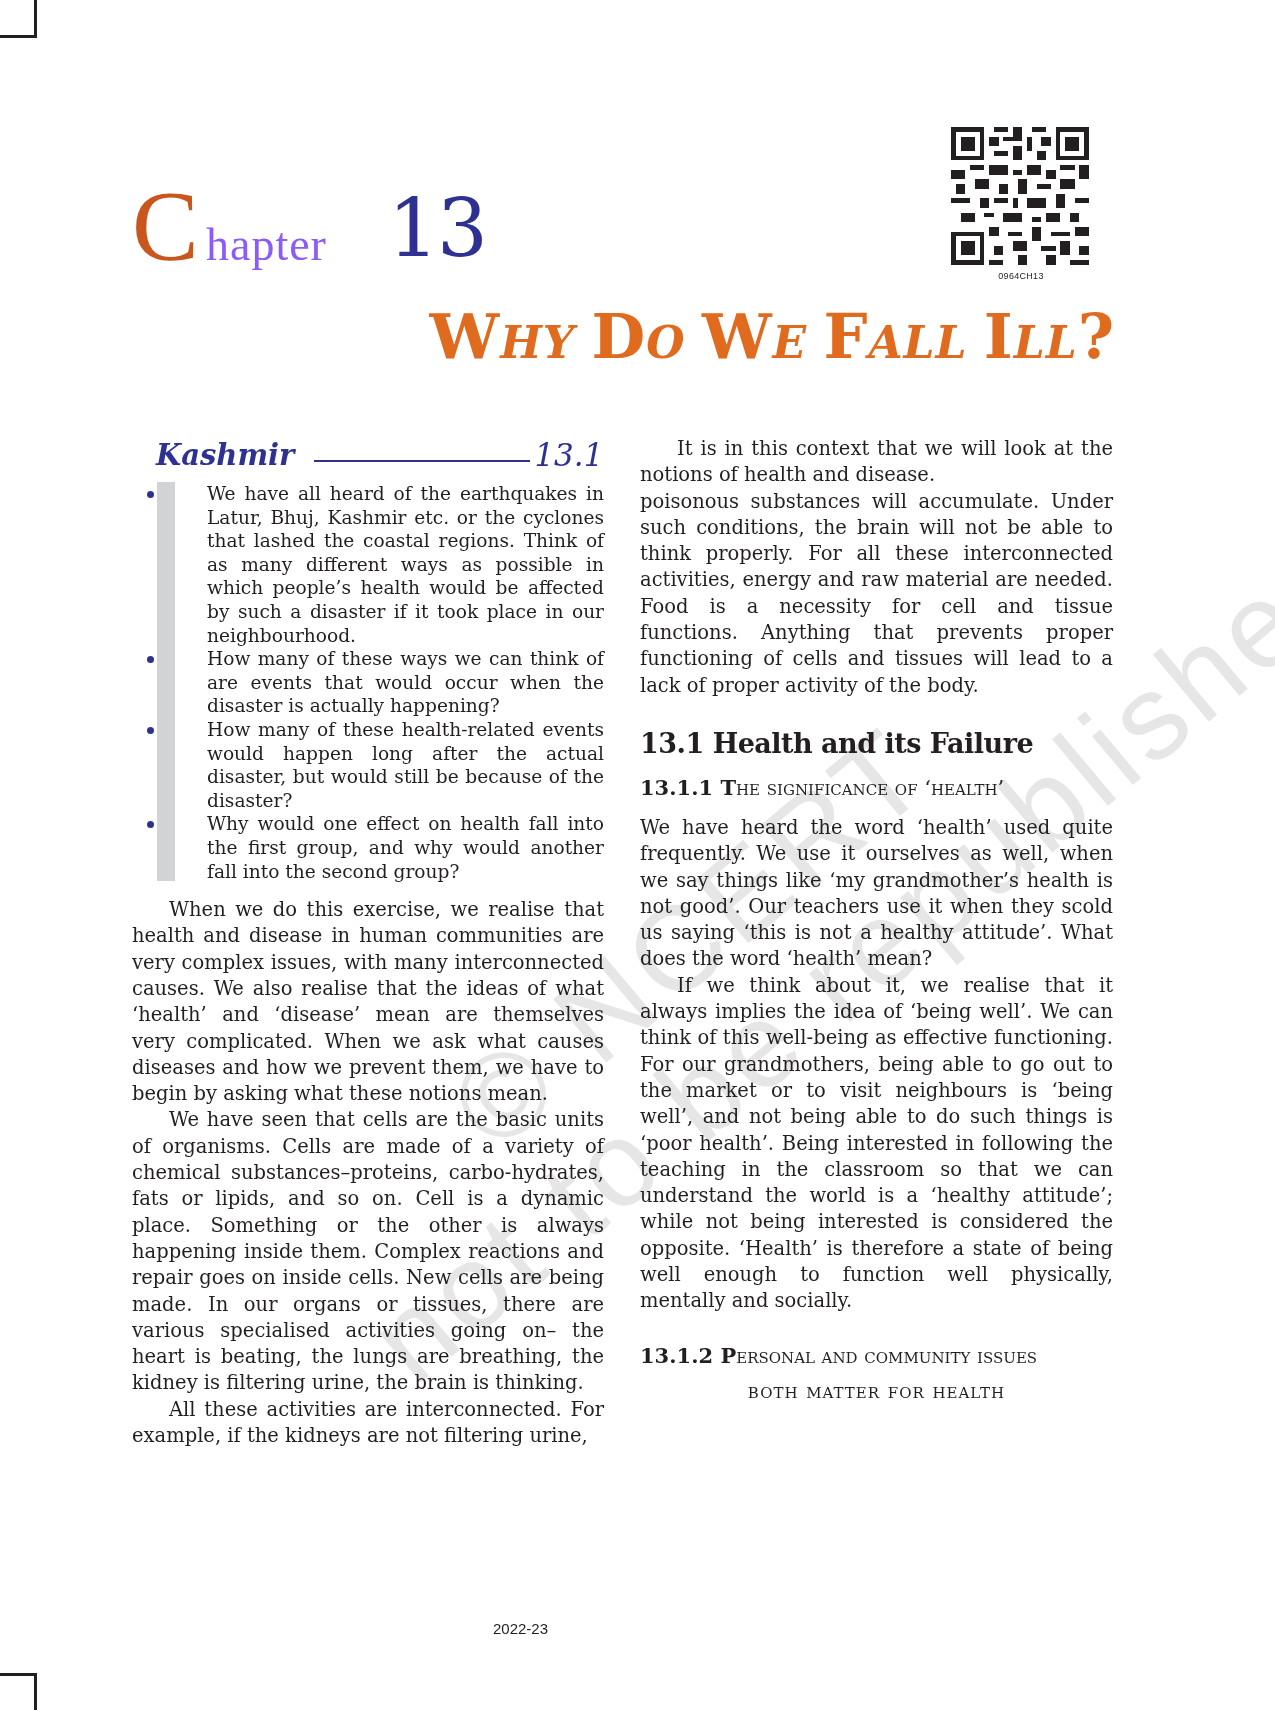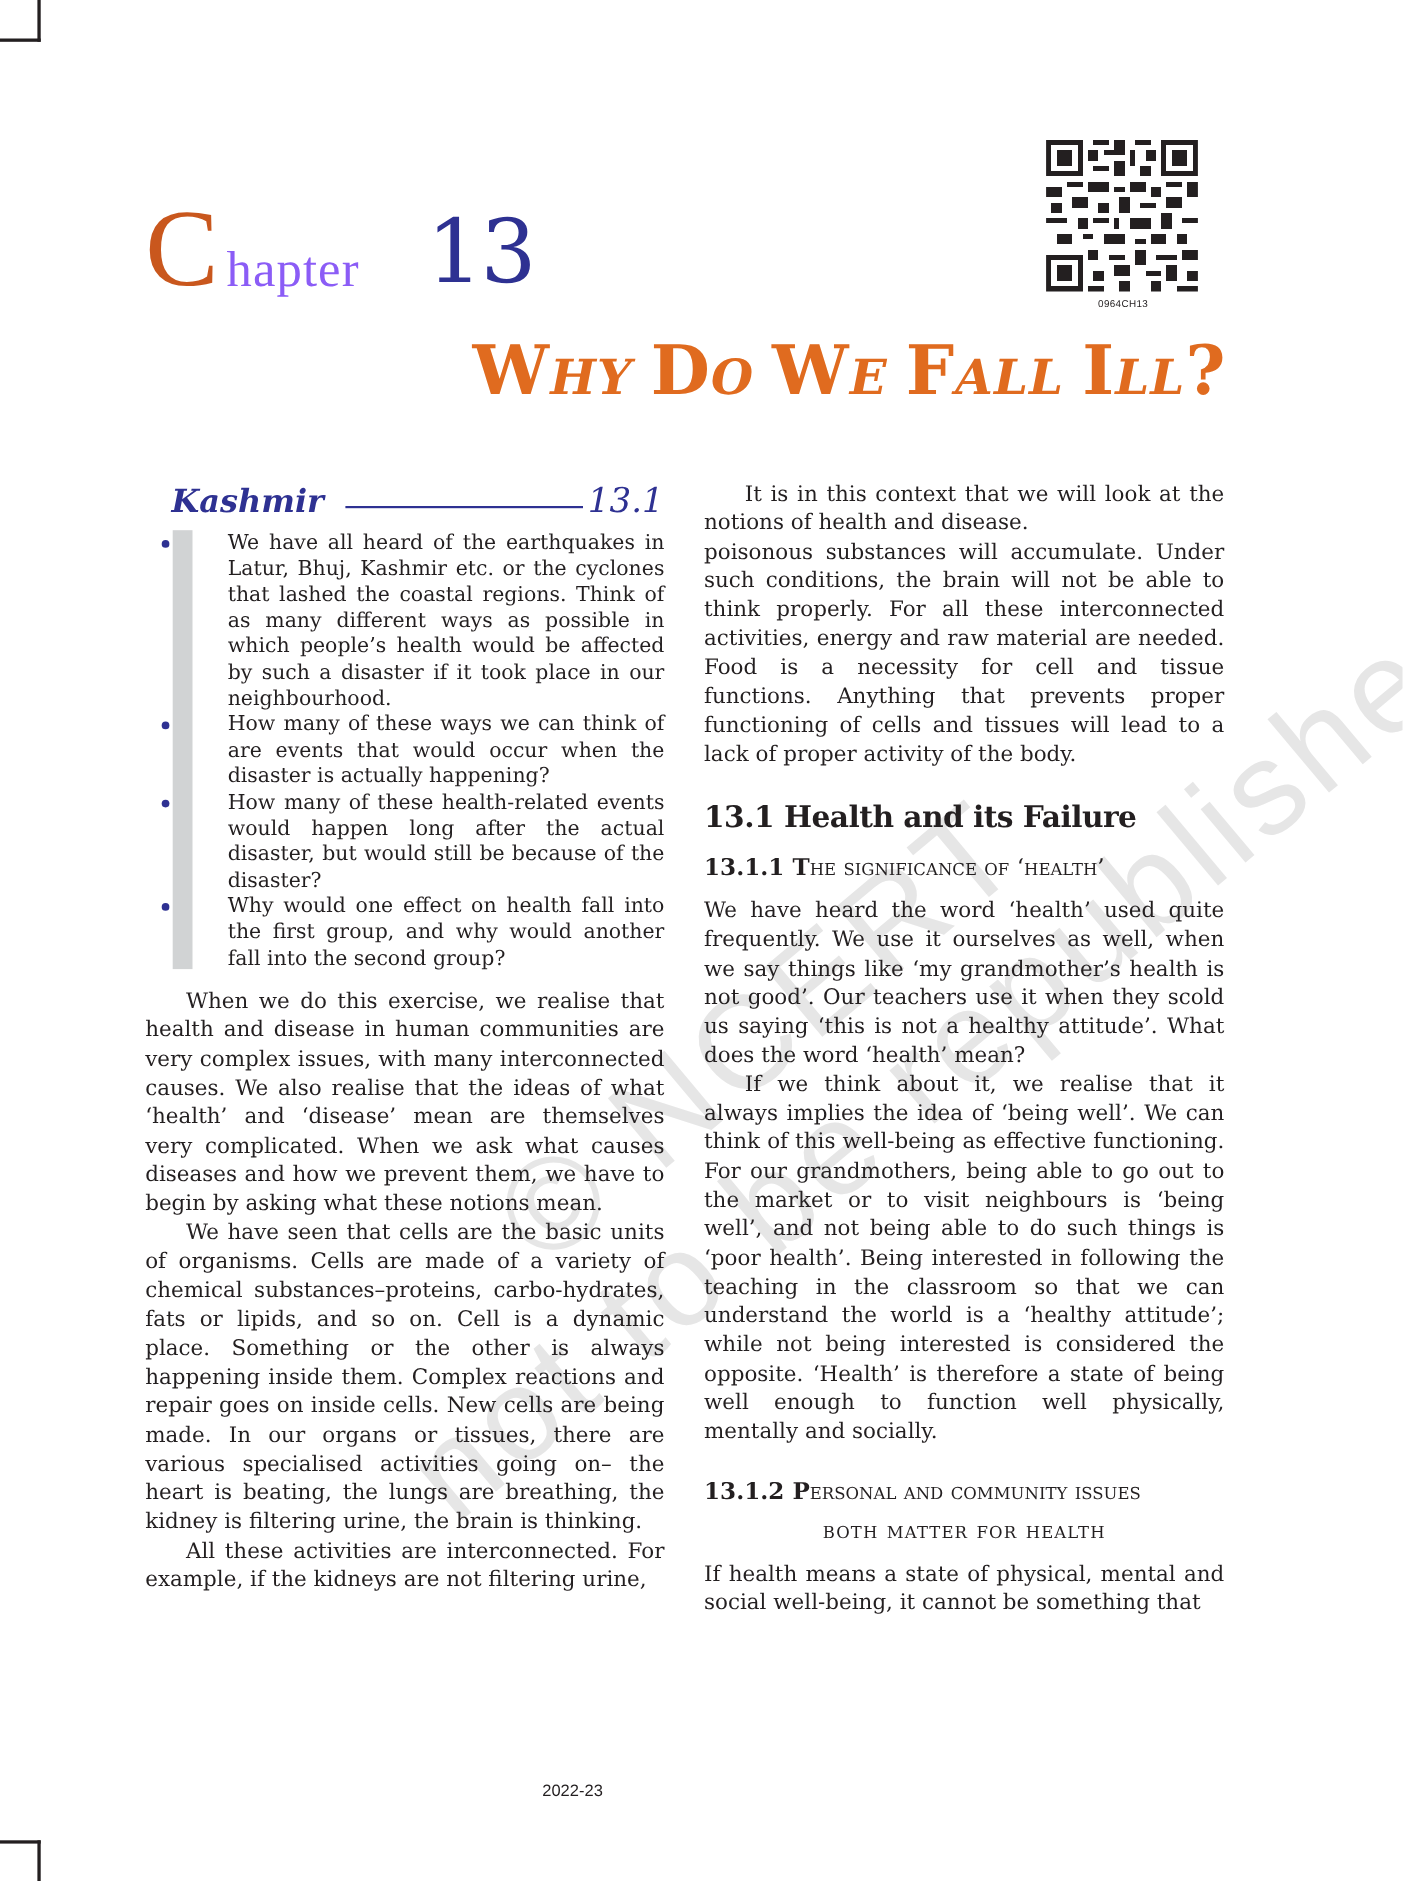--- a/index.html
+++ b/index.html
@@ -169,16 +169,15 @@
     <span>T</span><span class="sc">he significance of ‘health’</span>
   </h3>
   <p class="para noindent">We have heard the word ‘health’ used quite frequently. We use it ourselves as well, when we say things like ‘my grandmother’s health is not good’. Our teachers use it when they scold us saying ‘this is not a healthy attitude’. What does the word ‘health’ mean?</p>
   <p class="para">If we think about it, we realise that it always implies the idea of ‘being well’. We can think of this well-being as effective functioning. For our grandmothers, being able to go out to the market or to visit neighbours is ‘being well’, and not being able to do such things is ‘poor health’. Being interested in following the teaching in the classroom so that we can understand the world is a ‘healthy attitude’; while not being interested is considered the opposite. ‘Health’ is therefore a state of being well enough to function well physically, mentally and socially.</p>
 
   <h3 class="subsection-head two-line">
     <span>13.1.2</span>
     <span>P</span><span class="sc">ersonal and community issues</span>
     <span class="line2">both matter for health</span>
   </h3>
-  <p class="para noindent">If health means a state of physical, mental and social well-being, it cannot be something that</p>
 </div>
 
 <div class="page-footer">2022-23</div>
 
 </body></html>

